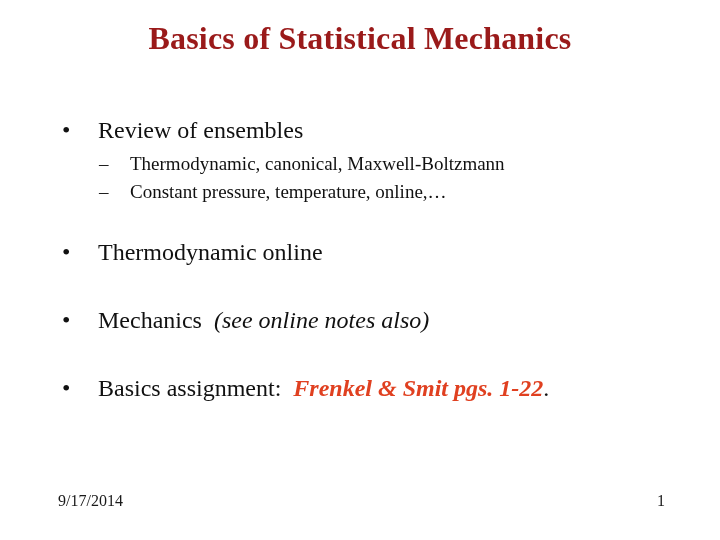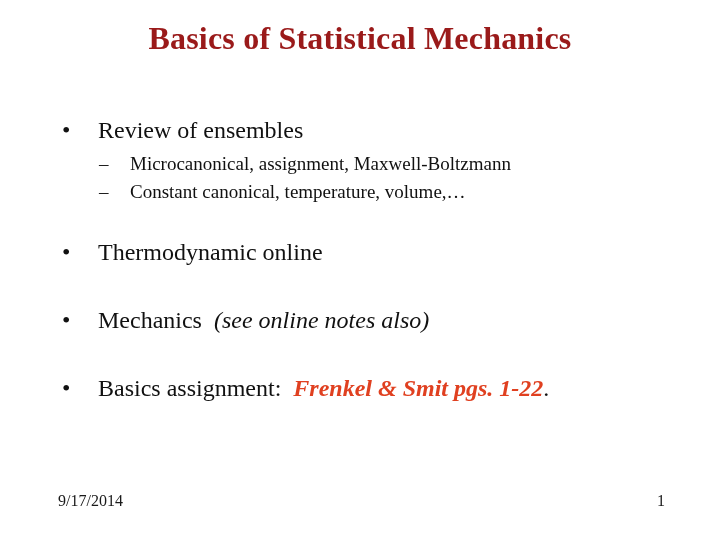--- a/index.html
+++ b/index.html
@@ -73,26 +73,26 @@
 
   <div class="content">
 
     <div class="line b1 line-review">
       <span class="marker">•</span>
       <span class="text"><span class="seg">Review of ensembles</span></span>
     </div>
 
     <div class="line b2 line-sub1">
       <span class="marker">–</span>
-      <span class="text"><span class="seg">Microcanonical, assignment, Maxwell-Boltzmann</span></span>
+      <span class="text"><span class="seg">Thermodynamic, canonical, Maxwell-Boltzmann</span></span>
     </div>
 
     <div class="line b2 line-sub2">
       <span class="marker">–</span>
-      <span class="text"><span class="seg">Constant canonical, temperature, volume,…</span></span>
+      <span class="text"><span class="seg">Constant pressure, temperature, online,…</span></span>
     </div>
 
     <div class="line b1 line-thermo">
       <span class="marker">•</span>
       <span class="text"><span class="seg">Thermodynamic online</span></span>
     </div>
 
     <div class="line b1 line-ergo">
       <span class="marker">•</span>
       <span class="text"><span class="seg">Mechanics  </span><span class="seg seg-italic">(see online notes also)</span></span>

